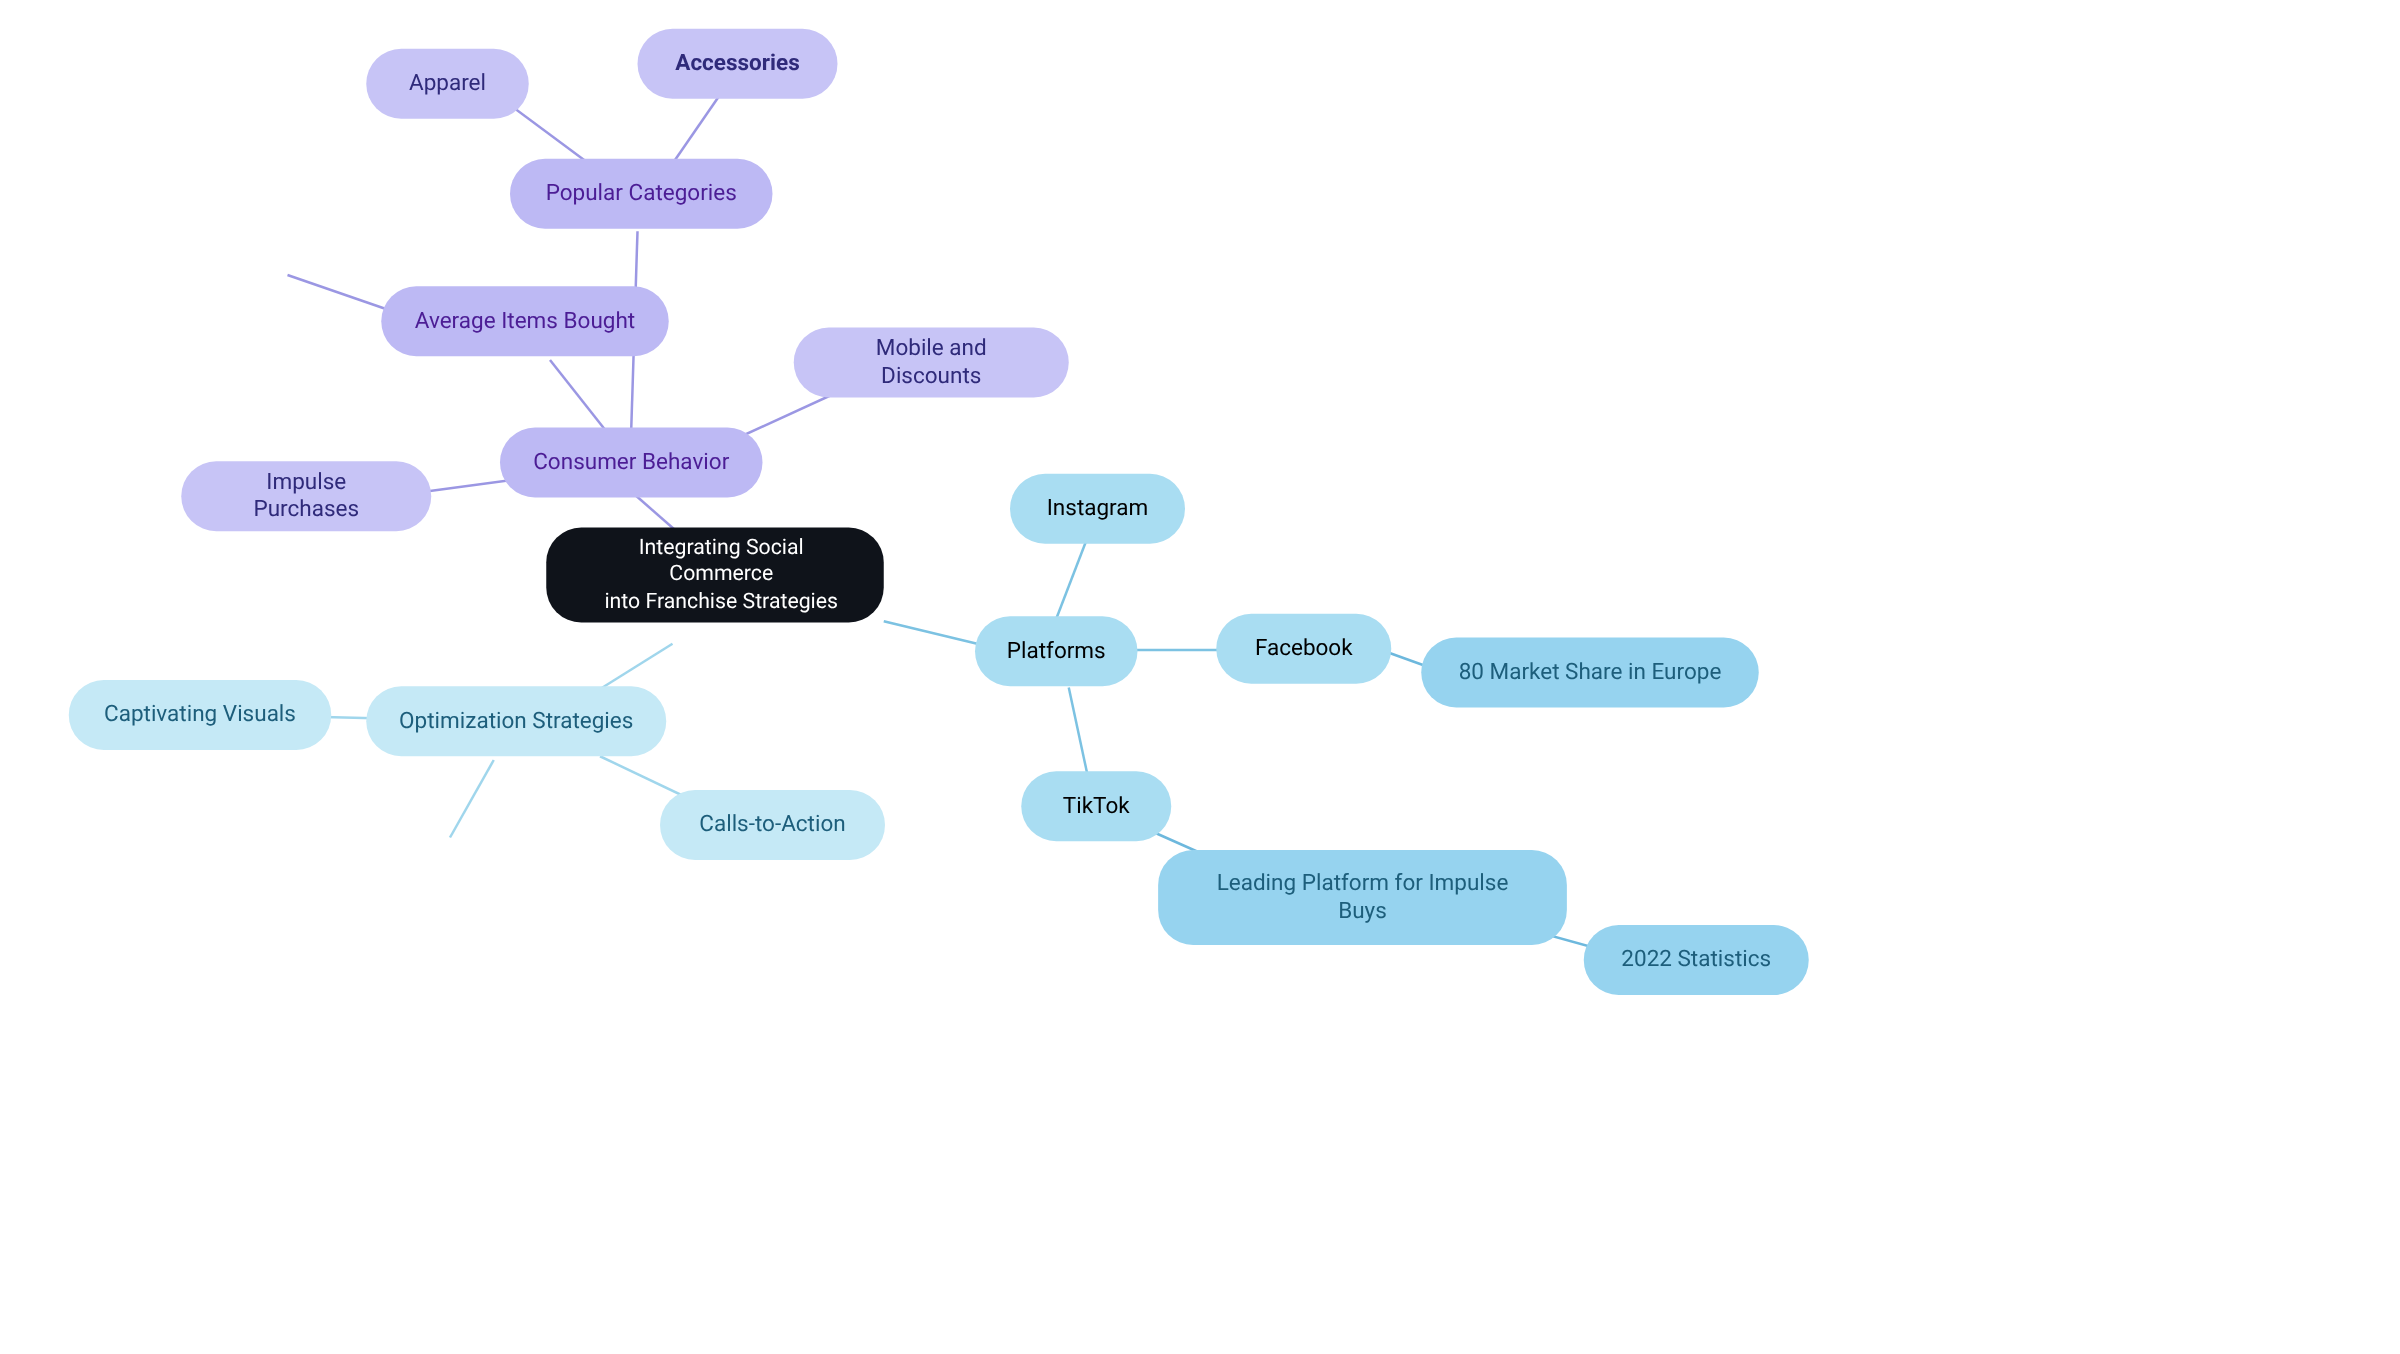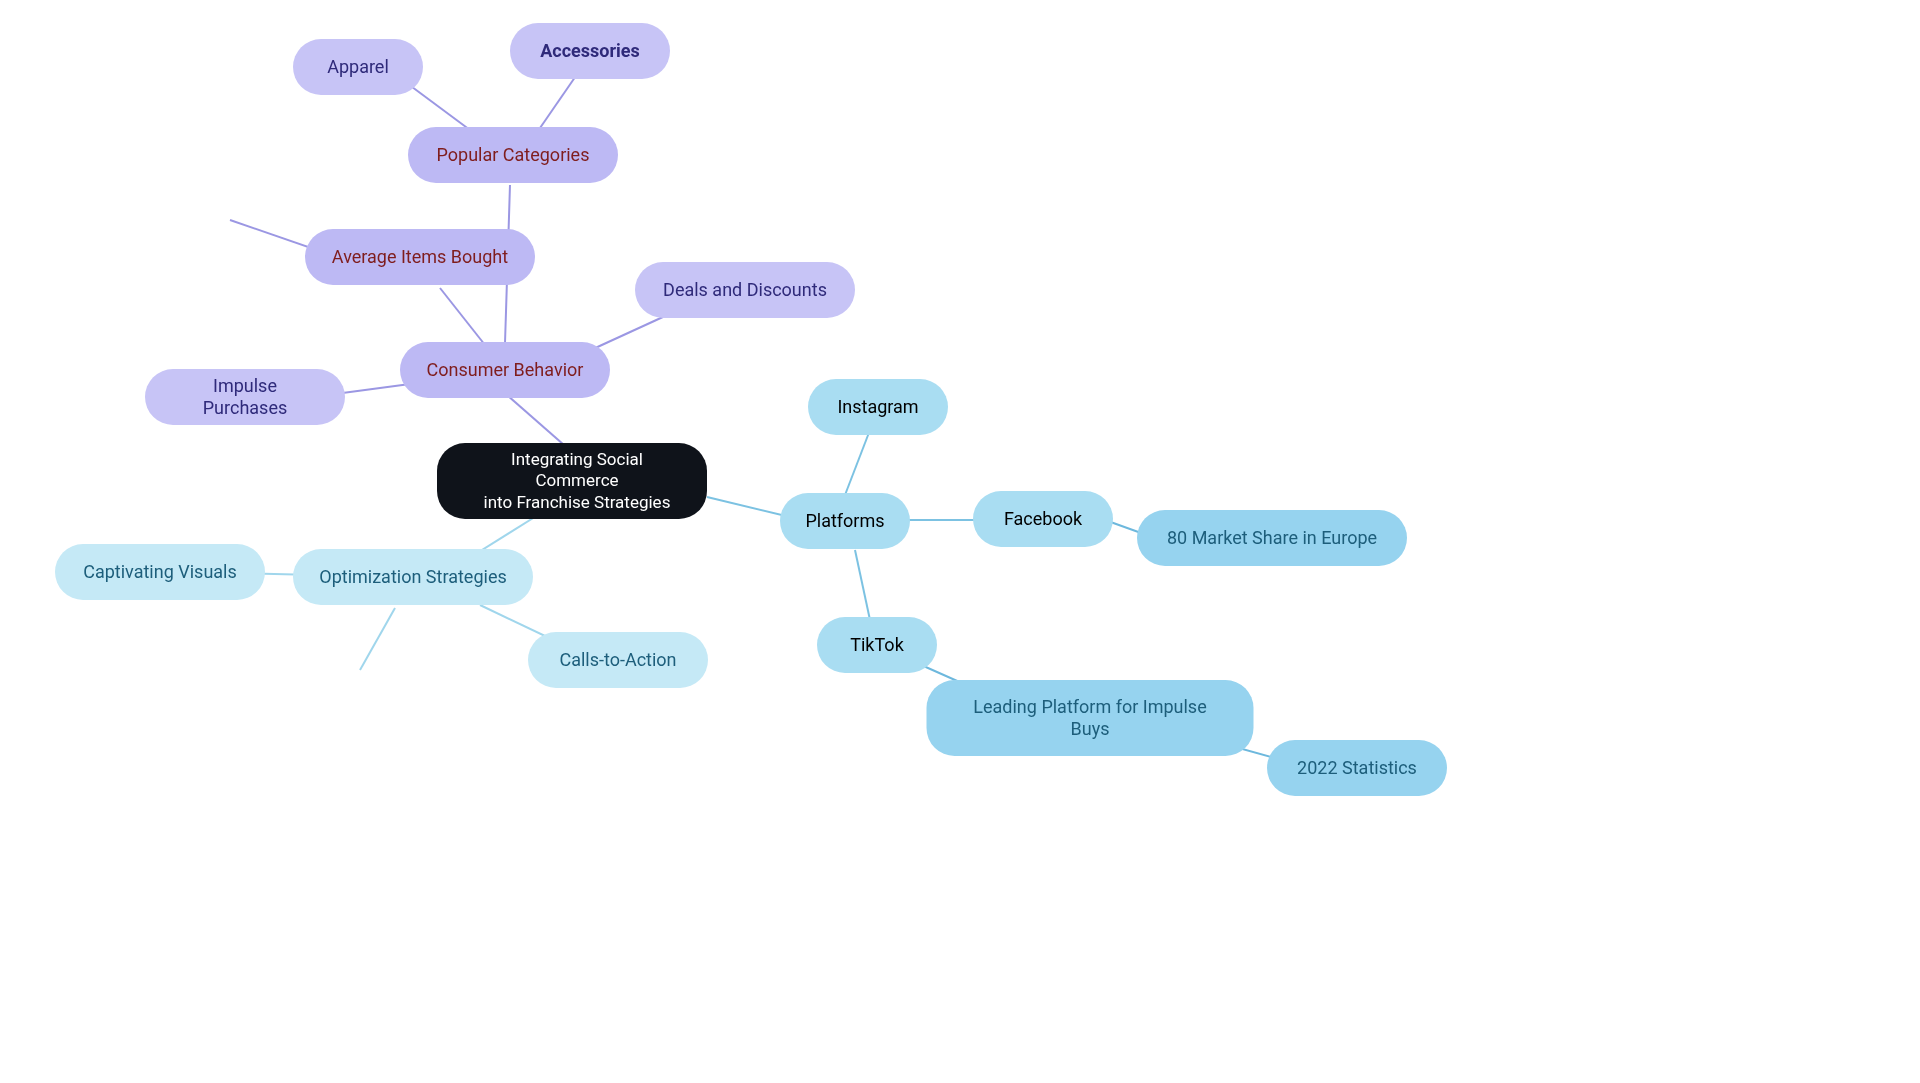--- a/index.html
+++ b/index.html
@@ -39,21 +39,21 @@
   }
   .root {
     background: #0f131a;
     color: #ffffff;
     width: 270px;
     height: 76px;
     font-size: 17px;
   }
   .purple-mid {
     background: #bdb9f4;
-    color: #7f1d1d;
+    color: #4c1d95;
     text-align: right;
   }
   .purple-leaf {
     background: #c7c4f6;
     color: #2f2a7a;
   }
   .blue-mid {
     background: #a9ddf2;
     color: #000000;
   }
@@ -105,26 +105,26 @@
 
     <line x1="1105" y1="520" x2="1155" y2="538" stroke="#6db8dd" stroke-width="2"></line>
 
     <line x1="855" y1="550" x2="870" y2="620" stroke="#7cc2e2" stroke-width="2"></line>
 
     <line x1="910" y1="660" x2="1000" y2="700" stroke="#6db8dd" stroke-width="2"></line>
 
     <line x1="1210" y1="740" x2="1300" y2="765" stroke="#6db8dd" stroke-width="2"></line>
   </svg>
 
-  <div class="node root" style="left:572px; top:481px;padding-left:36px;">Integrating Social Commerce
+  <div class="node root" style="left:572px; top:460px;padding-left:36px;">Integrating Social Commerce
 into Franchise Strategies</div>
 
   <div class="node purple-mid" style="left:505px; top:370px; width:210px; height:56px;">Consumer Behavior</div>
   <div class="node purple-leaf" style="left:245px; top:397px; width:200px; height:56px;">Impulse Purchases</div>
-  <div class="node purple-leaf" style="left:745px; top:290px; width:220px; height:56px;">Deals and Discounts</div>
+  <div class="node purple-leaf" style="left:745px; top:290px; width:220px; height:56px;">Mobile and Discounts</div>
   <div class="node purple-mid" style="left:420px; top:257px; width:230px; height:56px;">Average Items Bought</div>
   <div class="node purple-mid" style="left:513px; top:155px; width:210px; height:56px;">Popular Categories</div>
   <div class="node purple-leaf" style="left:358px; top:67px; width:130px; height:56px;">Apparel</div>
   <div class="node purple-leaf" style="left:590px; top:51px; width:160px; height:56px;font-weight:bold;">Accessories</div>
 
   <div class="node blue-light" style="left:413px; top:577px; width:240px; height:56px;">Optimization Strategies</div>
   <div class="node blue-light" style="left:160px; top:572px; width:210px; height:56px;">Captivating Visuals</div>
   <div class="node blue-light" style="left:618px; top:660px; width:180px; height:56px;">Calls-to-Action</div>
 
   <div class="node blue-mid" style="left:845px; top:521px; width:130px; height:56px;">Platforms</div>

